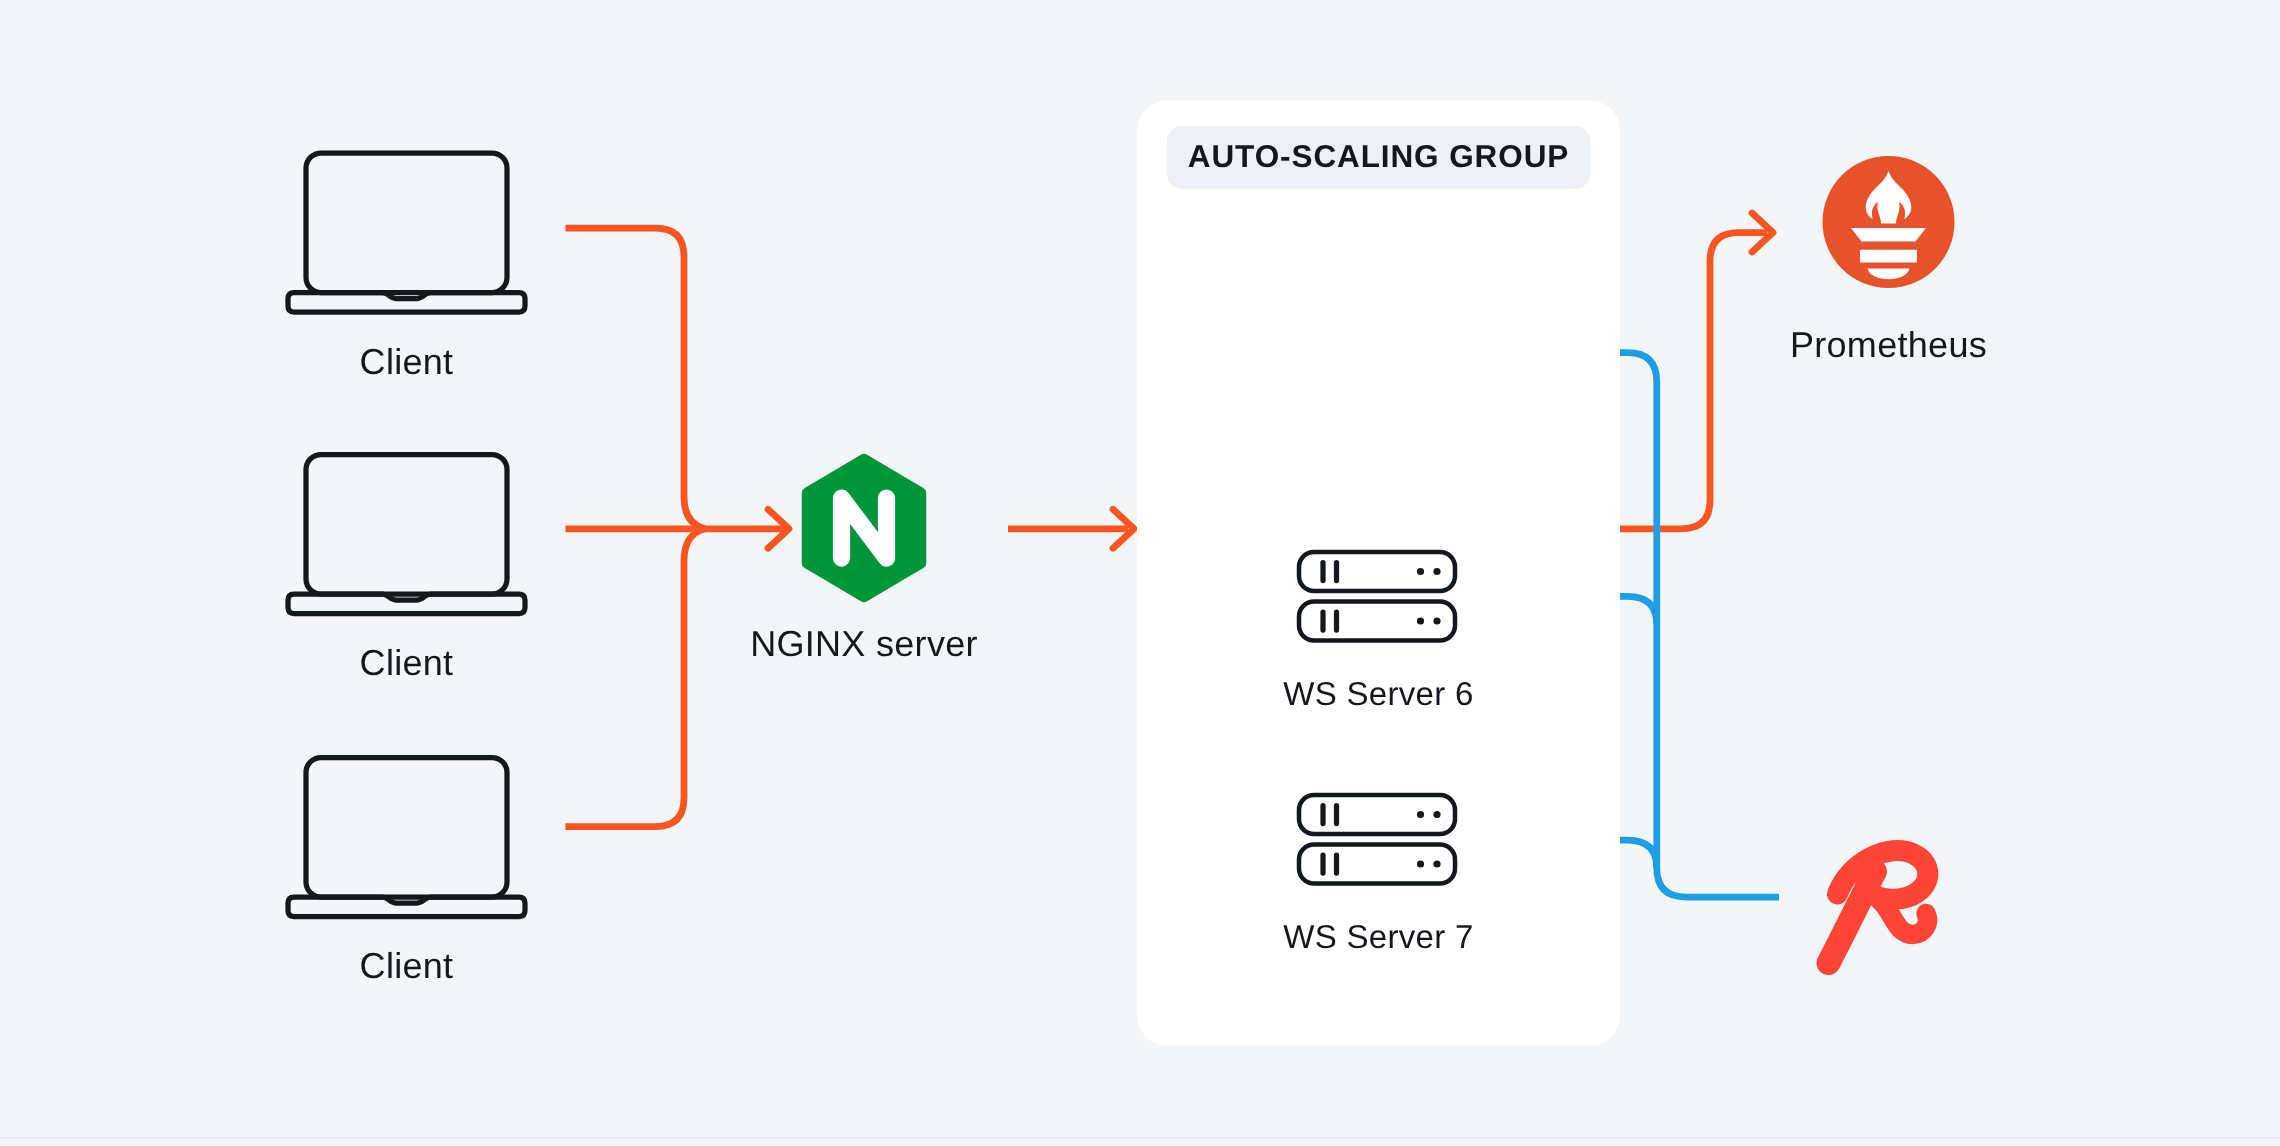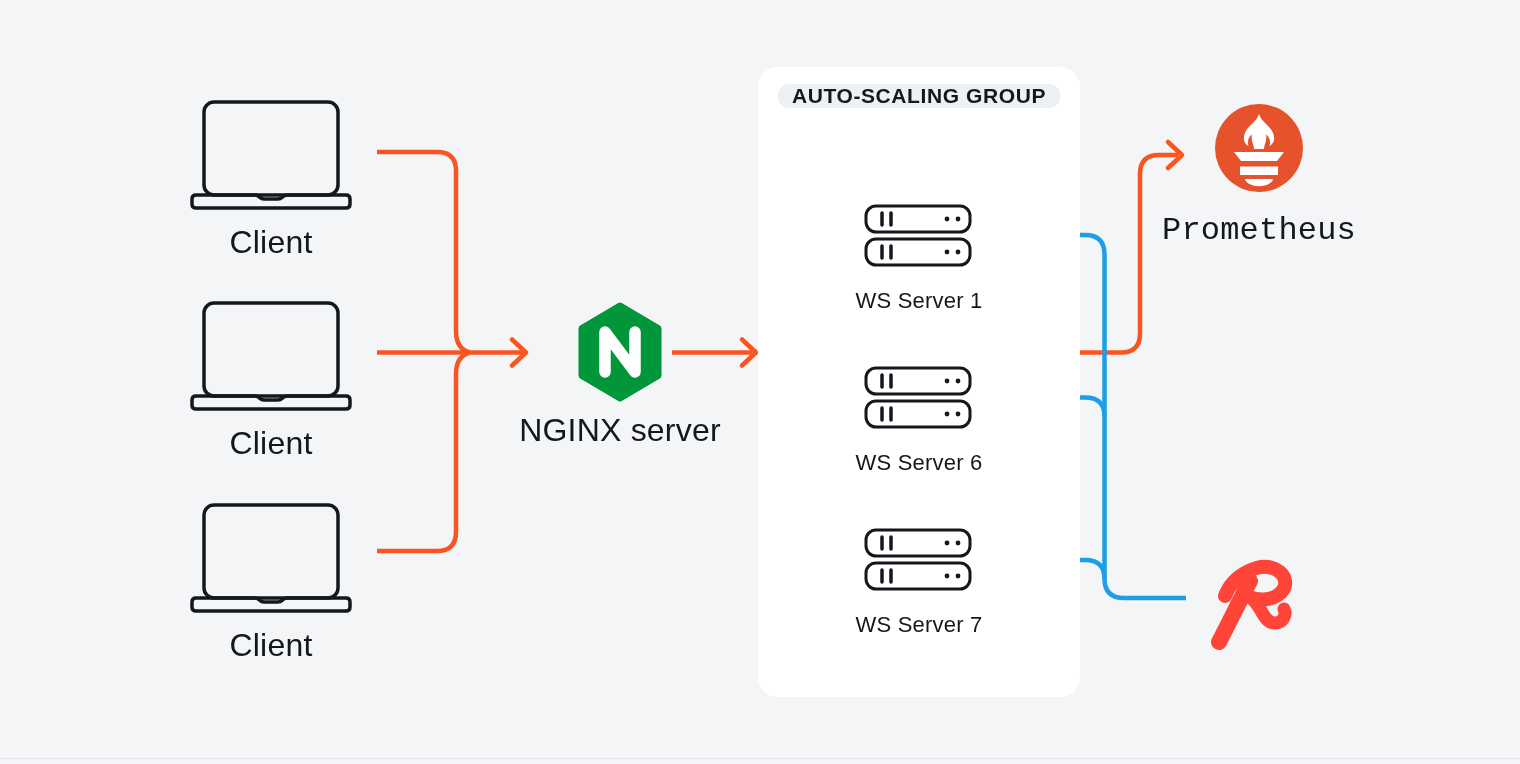--- a/index.html
+++ b/index.html
@@ -5,37 +5,37 @@
   html,body{margin:0;padding:0;background:#e9eaee;}
   .canvas{
     position:relative;width:1520px;height:764px;overflow:hidden;
     background:var(--bg,#F4F5F7);
     font-family:"Liberation Sans","DejaVu Sans",sans-serif;
     color:var(--text,#14171C);
   }
   .canvas::after{content:"";position:absolute;left:0;right:0;bottom:5px;height:1px;background:rgba(20,25,40,.07);}
   .abs{position:absolute;}
   .node-label{
-    position:absolute;text-align:center;font-size:32px;line-height:32px;
+    position:absolute;text-align:center;font-size:24px;line-height:32px;
     color:var(--text,#14171C);letter-spacing:.2px;white-space:nowrap;
   }
   .arrows{position:absolute;left:0;top:0;width:1520px;height:764px;}
   .arrow{fill:none;stroke-width:4.5px;}
   .arrow.orange{stroke:var(--orange,#FA5420);}
   .arrow.blue{stroke:var(--blue,#1E9EE6);}
   .head{fill:none;stroke-width:4.5px;stroke-linecap:round;stroke-linejoin:round;}
   .head.orange{stroke:var(--orange,#FA5420);}
   .head.blue{stroke:var(--blue,#1E9EE6);}
   .icon-stroke{fill:none;stroke:var(--stroke,#14171C);}
   .asg-panel{
     position:absolute;left:758px;top:67px;width:322px;height:630px;
     background:var(--panel,#FFFFFF);border-radius:20px;
   }
   .asg-badge{
-    position:absolute;left:20px;top:17px;width:282px;height:24px;
+    position:absolute;left:20px;top:17px;width:282px;height:42px;
     background:var(--badge,#EDF1F6);border-radius:10px;
     display:flex;align-items:center;justify-content:center;
     font-size:21px;font-weight:700;letter-spacing:.6px;color:var(--text,#14171C);
     white-space:nowrap;
   }
   .server-group{position:absolute;left:0;top:0;}
   .srv-label{font-size:22px;}
 </style>
 </head>
 <body>
@@ -96,44 +96,31 @@
   </div>
 
   <div class="abs" style="left:189px;top:502px;width:164px;height:160px;">
     <svg width="164" height="113" viewBox="0 0 164 113">
       <rect class="icon-stroke" x="15" y="3" width="134" height="93" rx="10" stroke-width="3.5"></rect>
       <path class="icon-stroke" stroke-width="3.5" stroke-linejoin="round" d="M7,96 H66 C70,96 70.5,100 75,100 H89 C93.5,100 94,96 98,96 H157 Q161,96 161,100 V105 Q161,109 157,109 H7 Q3,109 3,105 V100 Q3,96 7,96 Z"></path>
     </svg>
     <div class="node-label" style="left:0;width:164px;top:127px;">Client</div>
   </div>
 
-  <div class="abs" style="left:576px;top:302px;width:88px;height:150px;">
+  <div class="abs" style="left:532px;top:302px;width:88px;height:150px;">
     <svg width="88" height="100" viewBox="0 0 88 100">
       <polygon points="44,4 82,26.5 82,73.5 44,96 6,73.5 6,26.5" fill="var(--green,#009639)" stroke="var(--green,#009639)" stroke-width="7" stroke-linejoin="round"></polygon>
       <path d="M29,70 L29,30 L59,70 L59,30" fill="none" stroke="#ffffff" stroke-width="11.5" stroke-linecap="round" stroke-linejoin="round"></path>
     </svg>
     <div class="node-label" style="left:-66px;width:220px;top:112px;">NGINX server</div>
   </div>
 
   <div class="asg-panel">
     <div class="asg-badge">AUTO-SCALING GROUP</div>
 
-    <div class="server-group" style="left:106px;top:137px;width:110px;">
-      <svg width="110" height="63" viewBox="0 0 110 63">
-        <rect class="icon-stroke" x="2" y="2" width="104" height="26" rx="10" stroke-width="3"></rect>
-        <path class="icon-stroke" stroke-width="3.5" stroke-linecap="round" d="M18,9 V21 M27,9 V21"></path>
-        <circle cx="83" cy="15" r="2.4" fill="var(--stroke,#14171C)"></circle>
-          <circle cx="94" cy="15" r="2.4" fill="var(--stroke,#14171C)"></circle>
-        <rect class="icon-stroke" x="2" y="35" width="104" height="26" rx="10" stroke-width="3"></rect>
-        <path class="icon-stroke" stroke-width="3.5" stroke-linecap="round" d="M18,42 V54 M27,42 V54"></path>
-        <circle cx="83" cy="48" r="2.4" fill="var(--stroke,#14171C)"></circle>
-          <circle cx="94" cy="48" r="2.4" fill="var(--stroke,#14171C)"></circle>
-      </svg>
-      <div class="node-label srv-label" style="left:-45px;width:200px;top:81px;">WS Server 1</div>
-    </div>
 
     <div class="server-group" style="left:106px;top:299px;width:110px;">
       <svg width="110" height="63" viewBox="0 0 110 63">
         <rect class="icon-stroke" x="2" y="2" width="104" height="26" rx="10" stroke-width="3"></rect>
         <path class="icon-stroke" stroke-width="3.5" stroke-linecap="round" d="M18,9 V21 M27,9 V21"></path>
         <circle cx="83" cy="15" r="2.4" fill="var(--stroke,#14171C)"></circle>
           <circle cx="94" cy="15" r="2.4" fill="var(--stroke,#14171C)"></circle>
         <rect class="icon-stroke" x="2" y="35" width="104" height="26" rx="10" stroke-width="3"></rect>
         <path class="icon-stroke" stroke-width="3.5" stroke-linecap="round" d="M18,42 V54 M27,42 V54"></path>
         <circle cx="83" cy="48" r="2.4" fill="var(--stroke,#14171C)"></circle>
@@ -150,21 +137,21 @@
           <circle cx="94" cy="15" r="2.4" fill="var(--stroke,#14171C)"></circle>
         <rect class="icon-stroke" x="2" y="35" width="104" height="26" rx="10" stroke-width="3"></rect>
         <path class="icon-stroke" stroke-width="3.5" stroke-linecap="round" d="M18,42 V54 M27,42 V54"></path>
         <circle cx="83" cy="48" r="2.4" fill="var(--stroke,#14171C)"></circle>
           <circle cx="94" cy="48" r="2.4" fill="var(--stroke,#14171C)"></circle>
       </svg>
       <div class="node-label srv-label" style="left:-45px;width:200px;top:81px;">WS Server 7</div>
     </div>
   </div>
 
-  <div class="abs" style="left:1214px;top:103px;width:90px;height:180px;font-family:Liberation Mono, monospace;">
+  <div class="abs" style="left:1214px;top:103px;width:90px;height:180px;">
     <svg width="90" height="90" viewBox="0 0 90 90">
       <circle cx="45" cy="45" r="44" fill="var(--prom,#E6522C)"></circle>
       <path fill="#ffffff" d="M45,11 C48,20 56,22 59,30 C61.5,35.5 60,40.5 55.5,43 C57,38 55.5,34 52,31.5 C53.5,38 50,41 50,46 H40 C40,41 36.5,38 38,31.5 C34.5,34 33,38 34.5,43 C30,40.5 28.5,35.5 31,30 C34,22 42,20 45,11 Z"></path>
       <path fill="#ffffff" d="M20,49 H70 L63,58 H27 Z"></path>
       <rect x="26" y="63.5" width="38" height="8.5" fill="#ffffff"></rect>
       <path fill="#ffffff" d="M31,76 C33,85.5 57,85.5 59,76 Z"></path>
     </svg>
     <div class="node-label" style="left:-55px;width:200px;top:112px;">
       <div>Prometheus</div>
     </div>

